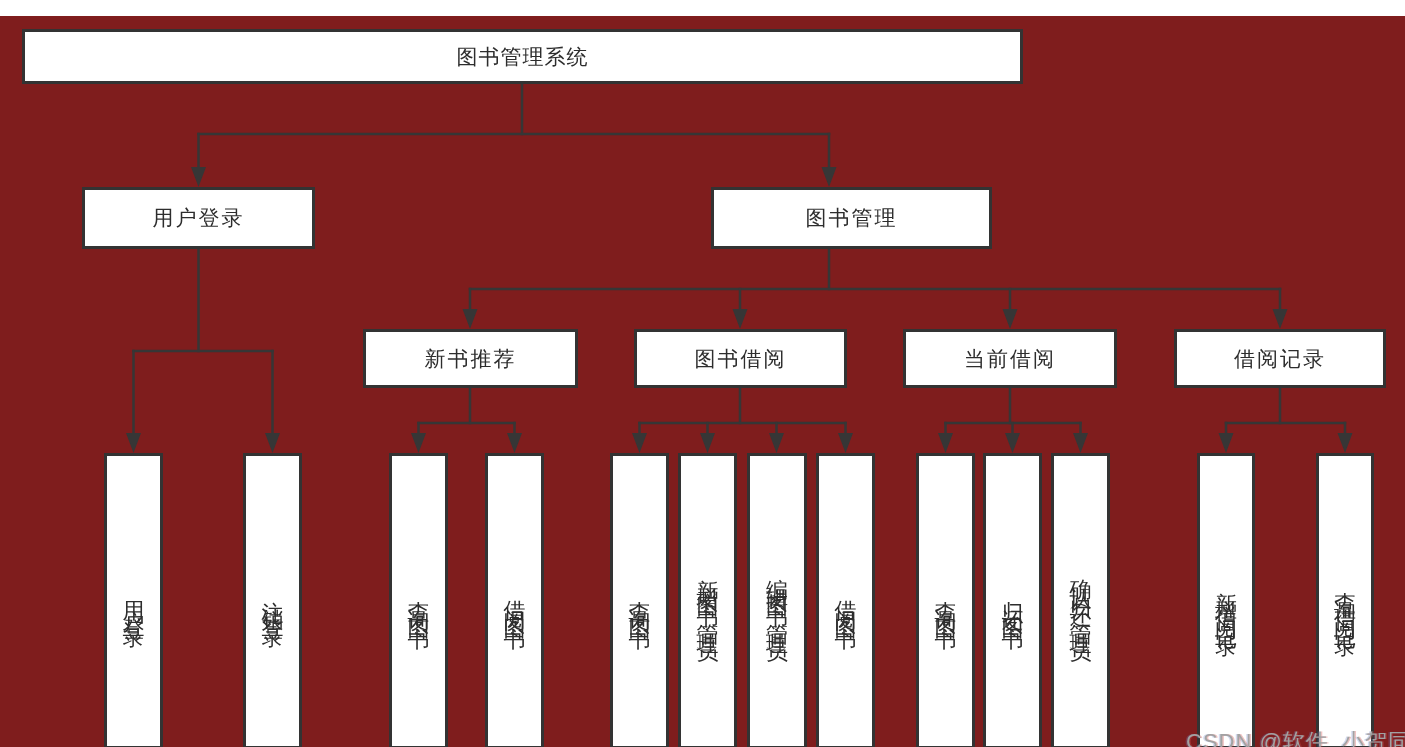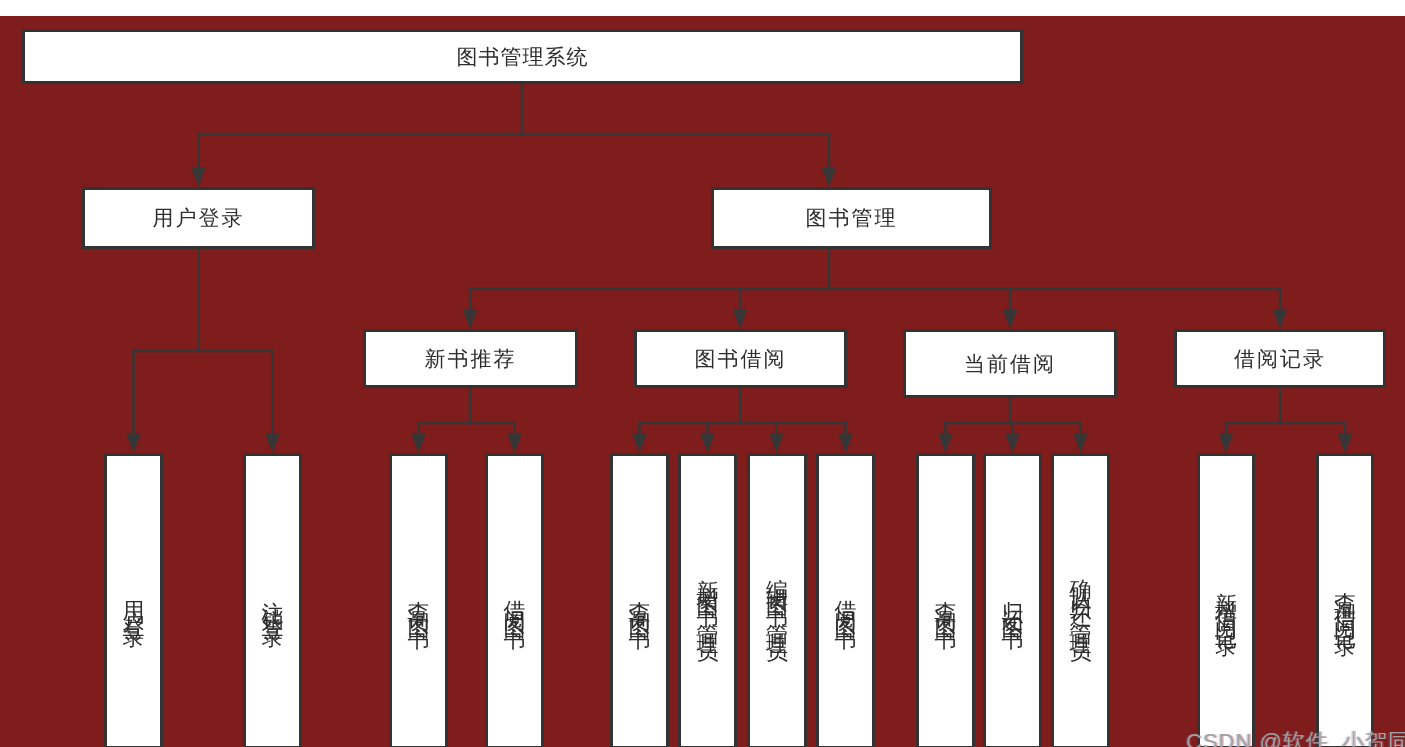--- a/index.html
+++ b/index.html
@@ -155,21 +155,21 @@
   <div class="box" style="left:711px; top:171px; width:281px; height:62px;">
     <span class="h-label">图书管理</span>
   </div>
 
   <div class="box" style="left:363px; top:313px; width:215px; height:59px;text-align:right;">
     <span class="h-label">新书推荐</span>
   </div>
   <div class="box" style="left:634px; top:313px; width:213px; height:59px;">
     <span class="h-label">图书借阅</span>
   </div>
-  <div class="box" style="left:903px; top:313px; width:214px; height:69px;">
+  <div class="box" style="left:903px; top:313px; width:214px; height:59px;">
     <span class="h-label">当前借阅</span>
   </div>
   <div class="box" style="left:1174px; top:313px; width:212px; height:59px;">
     <span class="h-label">借阅记录</span>
   </div>
 
   <div class="box v-box" style="left:104px; top:437px; width:59px; height:296px;">
     <span>用户登录</span>
   </div>
   <div class="box v-box" style="left:243px; top:437px; width:59px; height:296px;">

